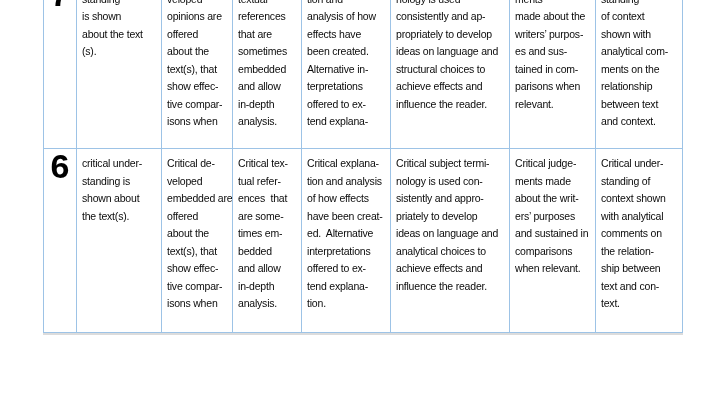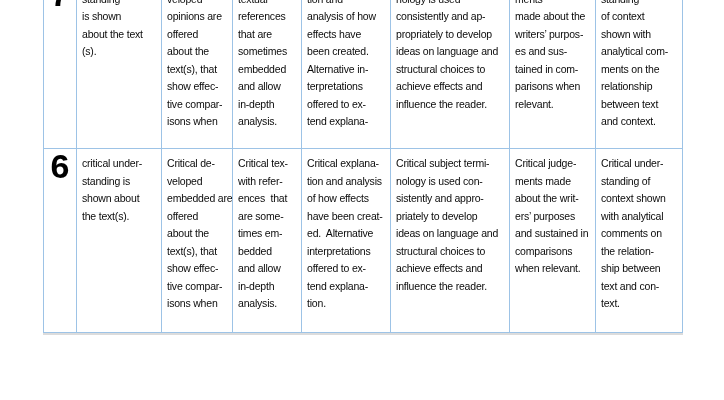--- a/index.html
+++ b/index.html
@@ -165,21 +165,21 @@
 embedded are
 offered
 about the
 text(s), that
 show effec-
 tive compar-
 isons when</div>
       </td>
       <td>
         <div class="cell-text">Critical tex-
-with refer-
+tual refer-
 ences  that
 are some-
 times em-
 bedded
 and allow
 in-depth
 analysis.</div>
       </td>
       <td>
         <div class="cell-text">Critical explana-
@@ -191,21 +191,21 @@
 offered to ex-
 tend explana-
 tion.</div>
       </td>
       <td>
         <div class="cell-text">Critical subject termi-
 nology is used con-
 sistently and appro-
 priately to develop
 ideas on language and
-structural choices to
+analytical choices to
 achieve effects and
 influence the reader.</div>
       </td>
       <td>
         <div class="cell-text">Critical judge-
 ments made
 about the writ-
 ers’ purposes
 and sustained in
 comparisons

